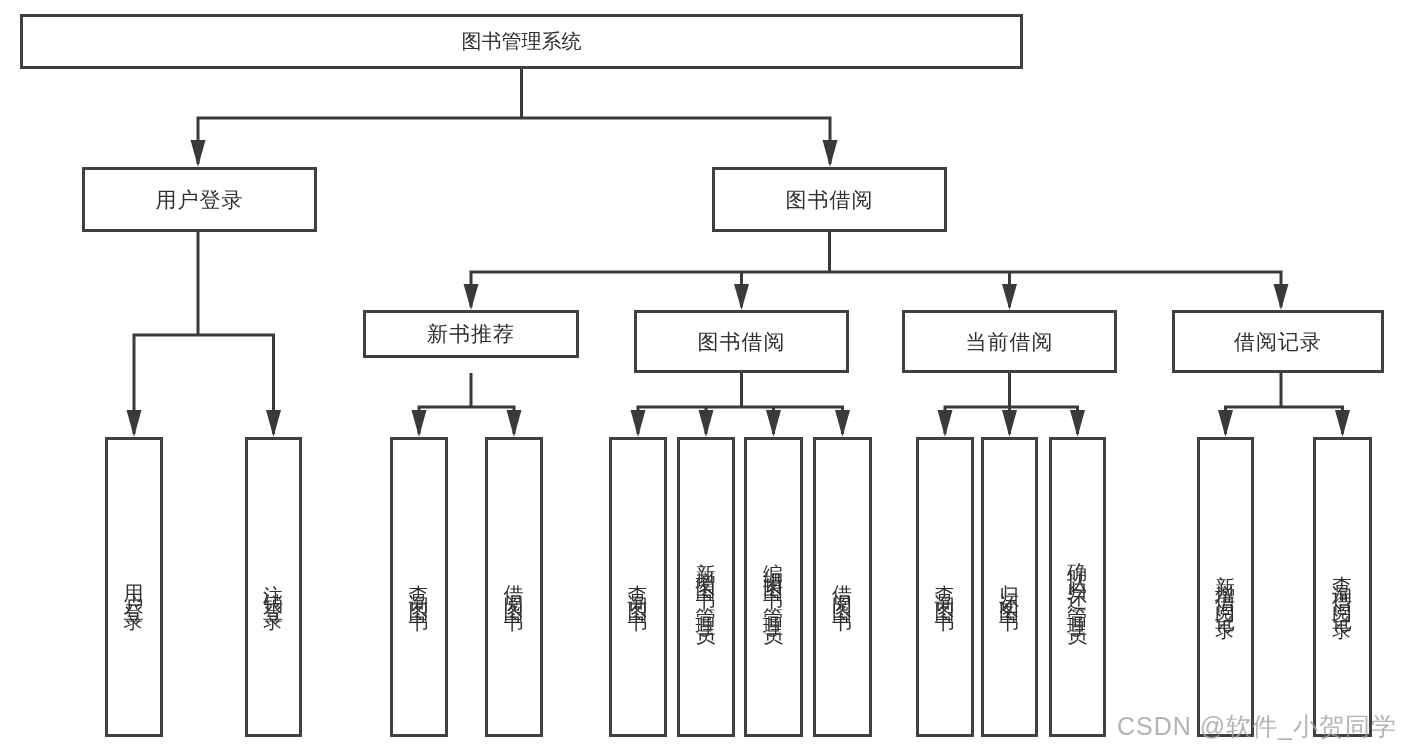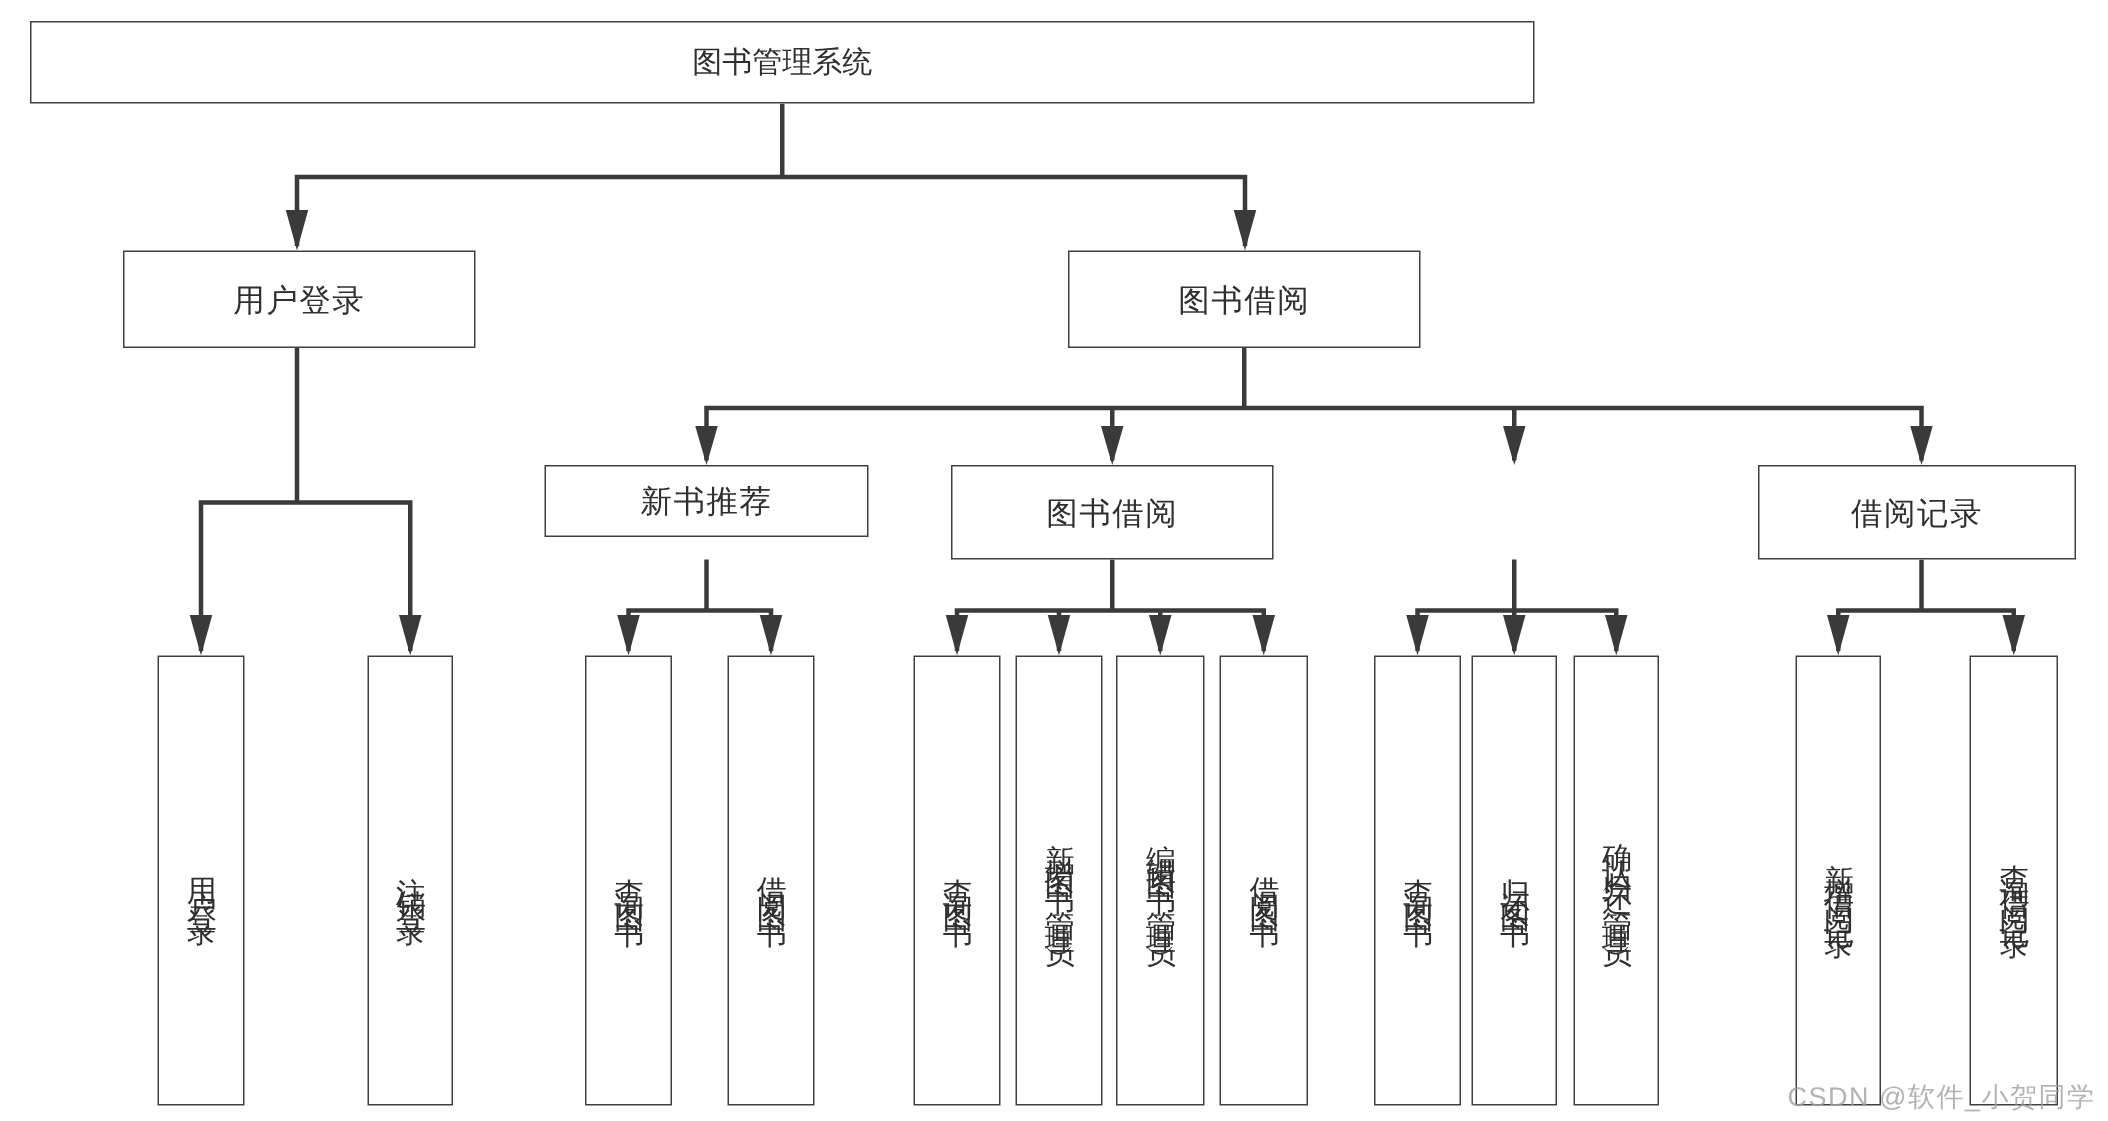--- a/index.html
+++ b/index.html
@@ -18,21 +18,21 @@
   .connectors {
     position: absolute;
     left: 0; top: 0;
     width: 1405px;
     height: 747px;
     z-index: 1;
   }
   .node {
     position: absolute;
     box-sizing: border-box;
-    border: 1px solid #404040;
+    border: 3px solid #404040;
     background: #ffffff;
     display: flex;
     align-items: center;
     justify-content: center;
     color: #2f2f2f;
     z-index: 2;
   }
   .node.hbox { font-size: 21px; letter-spacing: 1px; }
   .node.root { font-size: 20px; }
   .node.leaf span {
@@ -41,21 +41,21 @@
     font-size: 20px;
     letter-spacing: 9px;
     line-height: 1;
     white-space: nowrap;
   }
   .watermark {
     position: absolute;
     right: 8px;
     bottom: 4px;
     z-index: 5;
-    font-size: 18px;
+    font-size: 25px;
     color: rgba(160,160,160,0.8);
     letter-spacing: 1px;
     pointer-events: none;
   }
 </style>
 </head>
 <body>
 
 <div class="stage">
 
@@ -122,20 +122,23 @@
   <div class="node hbox" style="left:712px; top:167px; width:235px; height:65px;">
     <span>图书借阅</span>
   </div>
 
   <div class="node hbox" style="left:363px; top:310px; width:216px; height:48px;">
     <span>新书推荐</span>
   </div>
   <div class="node hbox" style="left:634px; top:310px; width:215px; height:63px;font-family:Liberation Serif, serif;">
     <span>图书借阅</span>
   </div>
+  <div class="node hbox" style="left:902px; top:310px; width:215px; height:63px;">
+    <span>当前借阅</span>
+  </div>
   <div class="node hbox" style="left:1172px; top:310px; width:212px; height:63px;">
     <span>借阅记录</span>
   </div>
 
   <div class="node leaf" style="left:105px; top:437px; width:58px; height:300px;">
     <span>用户登录</span>
   </div>
   <div class="node leaf" style="left:245px; top:437px; width:57px; height:300px;">
     <span>注销登录</span>
   </div>

